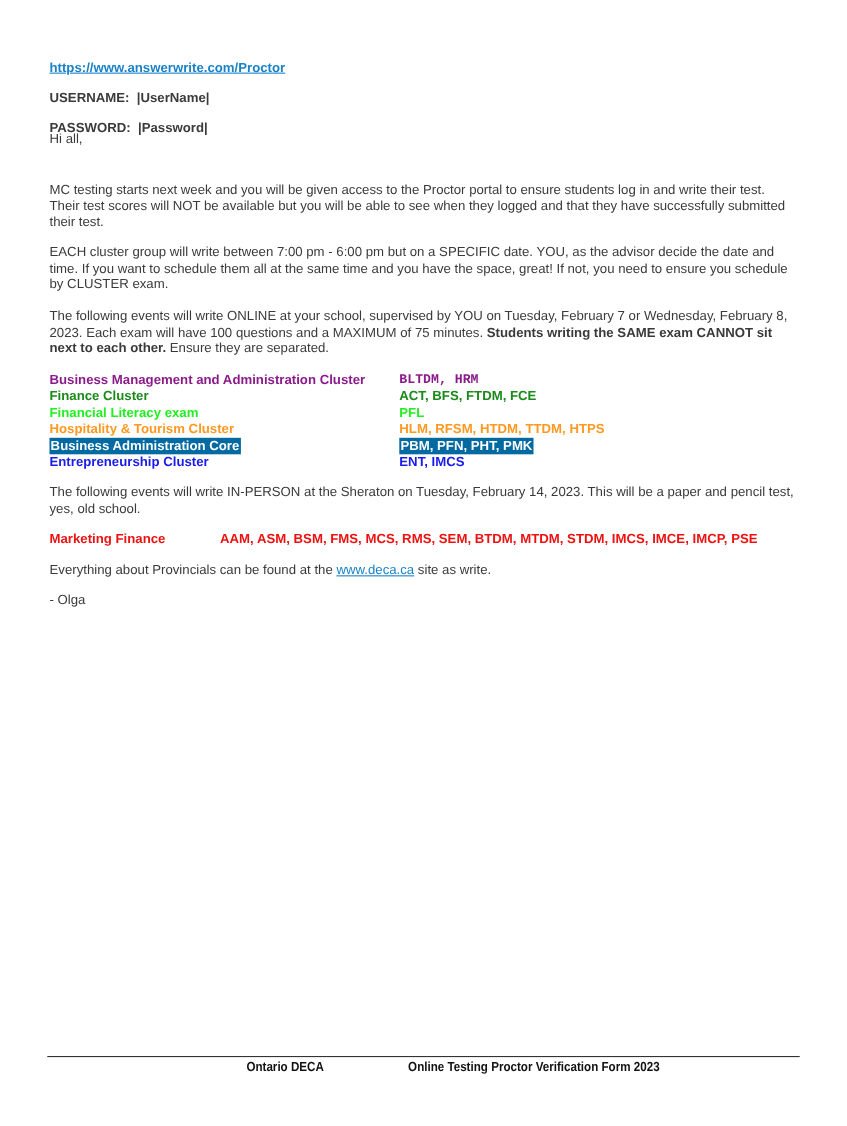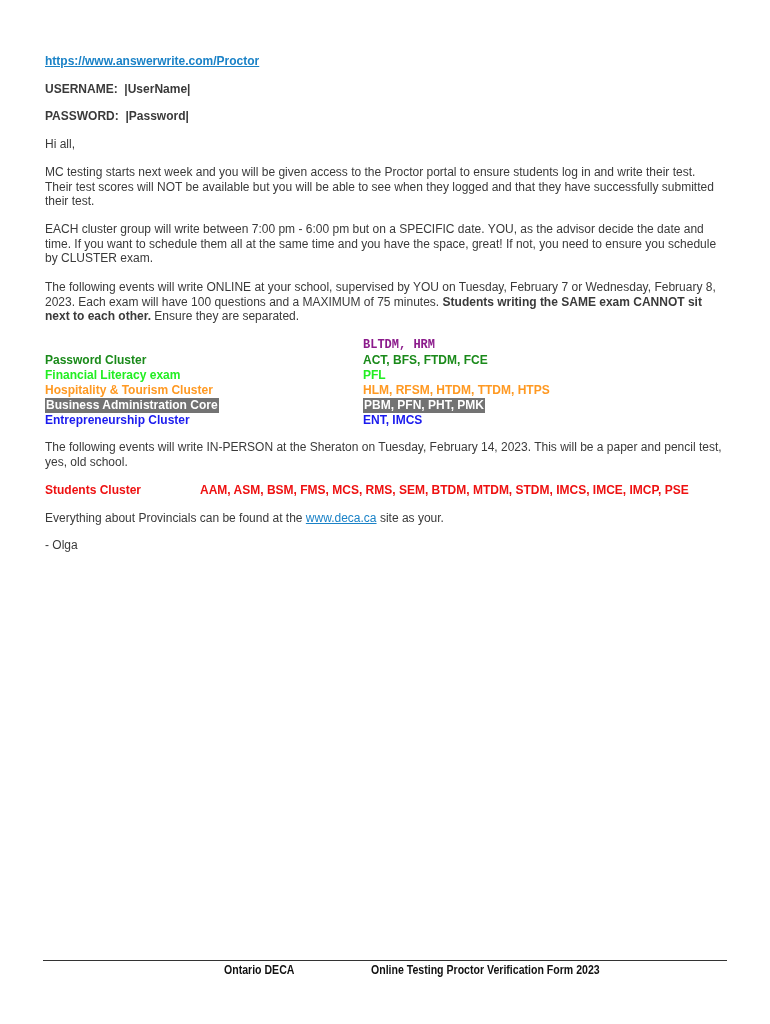--- a/index.html
+++ b/index.html
@@ -10,21 +10,21 @@
     }
     .page { position: absolute; left: 45px; top: 0; width: 680px; }
     .abs { position: absolute; left: 0; white-space: nowrap; }
     .link { color: #1a82c7; text-decoration: underline; font-weight: bold; }
     .link-plain { color: #1a82c7; text-decoration: underline; }
     .bold { font-weight: bold; color: #3a3a3a; }
     .para { position: absolute; left: 0; width: 680px; line-height: 14.5px; white-space: normal; }
     .row { position: absolute; left: 0; height: 15px; font-weight: bold; font-size: 12px; line-height: 15px; }
     .row .name { position: absolute; left: 0; white-space: nowrap; }
     .row .codes { position: absolute; left: 318px; white-space: nowrap; }
-    .hl { background: #737373; color: #ffffff !important; padding: 0 1px; }
+    .hl { background: #0369a1; color: #ffffff !important; padding: 0 1px; }
     .mkt { position: absolute; left: 0; top: 483px; font-weight: bold; color: #ee1111; white-space: nowrap; }
     .mkt .codes { position: absolute; left: 138px; margin-left: 17px; }
     .footer-line { position: absolute; left: 43px; top: 960px; width: 684px; height: 1px; background: #333; }
     .footer { position: absolute; top: 963px; font-weight: bold; color: #111; font-size: 12px; white-space: nowrap; transform: scaleX(0.88); transform-origin: left; }
   </style>
 </head>
 <body>
 
 <div class="page">
   <div class="abs" style="top:54px;">
@@ -34,36 +34,37 @@
   <div class="abs bold" style="top:82px;">
     <span>USERNAME:</span>&nbsp;
     <span>|UserName|</span>
   </div>
 
   <div class="abs bold" style="top:109px;">
     <span>PASSWORD:</span>&nbsp;
     <span>|Password|</span>
   </div>
 
-  <div class="abs" style="top:137px;">Hi all,</div>
+  <div class="abs" style="top:119px;">Hi all,</div>
 
   <div class="para" style="top:165px;">MC testing starts next week and you will be given access to the Proctor portal to ensure students log in and write their test.  Their test scores will NOT be available but you will be able to see when they logged and that they have successfully submitted their test.</div>
 
   <div class="para" style="top:222px;">EACH cluster group will write between 7:00 pm - 6:00 pm but on a SPECIFIC date.  YOU, as the advisor decide the date and time.  If you want to schedule them all at the same time and you have the space, great!  If not, you need to ensure you schedule by CLUSTER exam.</div>
 
   <div class="para" style="top:280px;">
     <span>The following events will write ONLINE at your school, supervised by YOU on Tuesday, February 7 or Wednesday, February 8, 2023.  Each exam will have 100 questions and a MAXIMUM of 75 minutes.  </span><span class="bold">Students writing the SAME exam CANNOT sit next to each other.</span><span>  Ensure they are separated.</span>
   </div>
 
   <div id="clusters">
       <div class="row" style="top: 338px; width: 680px;">
+        <span class="name" style="color: rgb(139, 26, 139);">Business Management and Administration Cluster</span>
         <span class="codes" style="color: rgb(139, 26, 139); font-family: Liberation Mono, monospace;">BLTDM, HRM</span>
       </div>
       <div class="row" style="top: 353px; width: 680px;">
-        <span class="name" style="color: rgb(26, 138, 26);">Password Cluster</span>
+        <span class="name" style="color: rgb(26, 138, 26);">Finance Cluster</span>
         <span class="codes" style="color: rgb(26, 138, 26);">ACT, BFS, FTDM, FCE</span>
       </div>
       <div class="row" style="top: 368px; width: 680px;">
         <span class="name" style="color: rgb(34, 238, 34);">Financial Literacy exam</span>
         <span class="codes" style="color: rgb(34, 238, 34); text-align: center;">PFL</span>
       </div>
       <div class="row" style="top: 383px; width: 680px;">
         <span class="name" style="color: rgb(255, 153, 34);">Hospitality &amp; Tourism Cluster</span>
         <span class="codes" style="color: rgb(255, 153, 34);">HLM, RFSM, HTDM, TTDM, HTPS</span>
       </div>
@@ -73,26 +74,26 @@
       </div>
       <div class="row" style="top: 413px; width: 680px;">
         <span class="name" style="color: rgb(26, 26, 238);">Entrepreneurship Cluster</span>
         <span class="codes" style="color: rgb(26, 26, 238);">ENT, IMCS</span>
       </div>
     </div>
 
   <div class="para" style="top:440px;">The following events will write IN-PERSON at the Sheraton on Tuesday, February 14, 2023.  This will be a paper and pencil test, yes, old school.</div>
 
   <div class="mkt">
-    <span>Students Cluster</span>
+    <span>Marketing Finance</span>
     <span class="codes">AAM, ASM, BSM, FMS, MCS, RMS, SEM, BTDM, MTDM, STDM, IMCS, IMCE, IMCP, PSE</span>
   </div>
 
   <div class="abs" style="top:511px;">
-    <span>Everything about Provincials can be found at the </span><a class="link-plain">www.deca.ca</a><span> site as your.</span>
+    <span>Everything about Provincials can be found at the </span><a class="link-plain">www.deca.ca</a><span> site as write.</span>
   </div>
 
   <div class="abs" style="top:538px;">- Olga</div>
 </div>
 
 <div class="footer-line"></div>
 <div class="footer" style="left:224px;">Ontario DECA</div>
 <div class="footer" style="left:371px;">Online Testing Proctor Verification Form 2023</div>
 
 </body></html>

